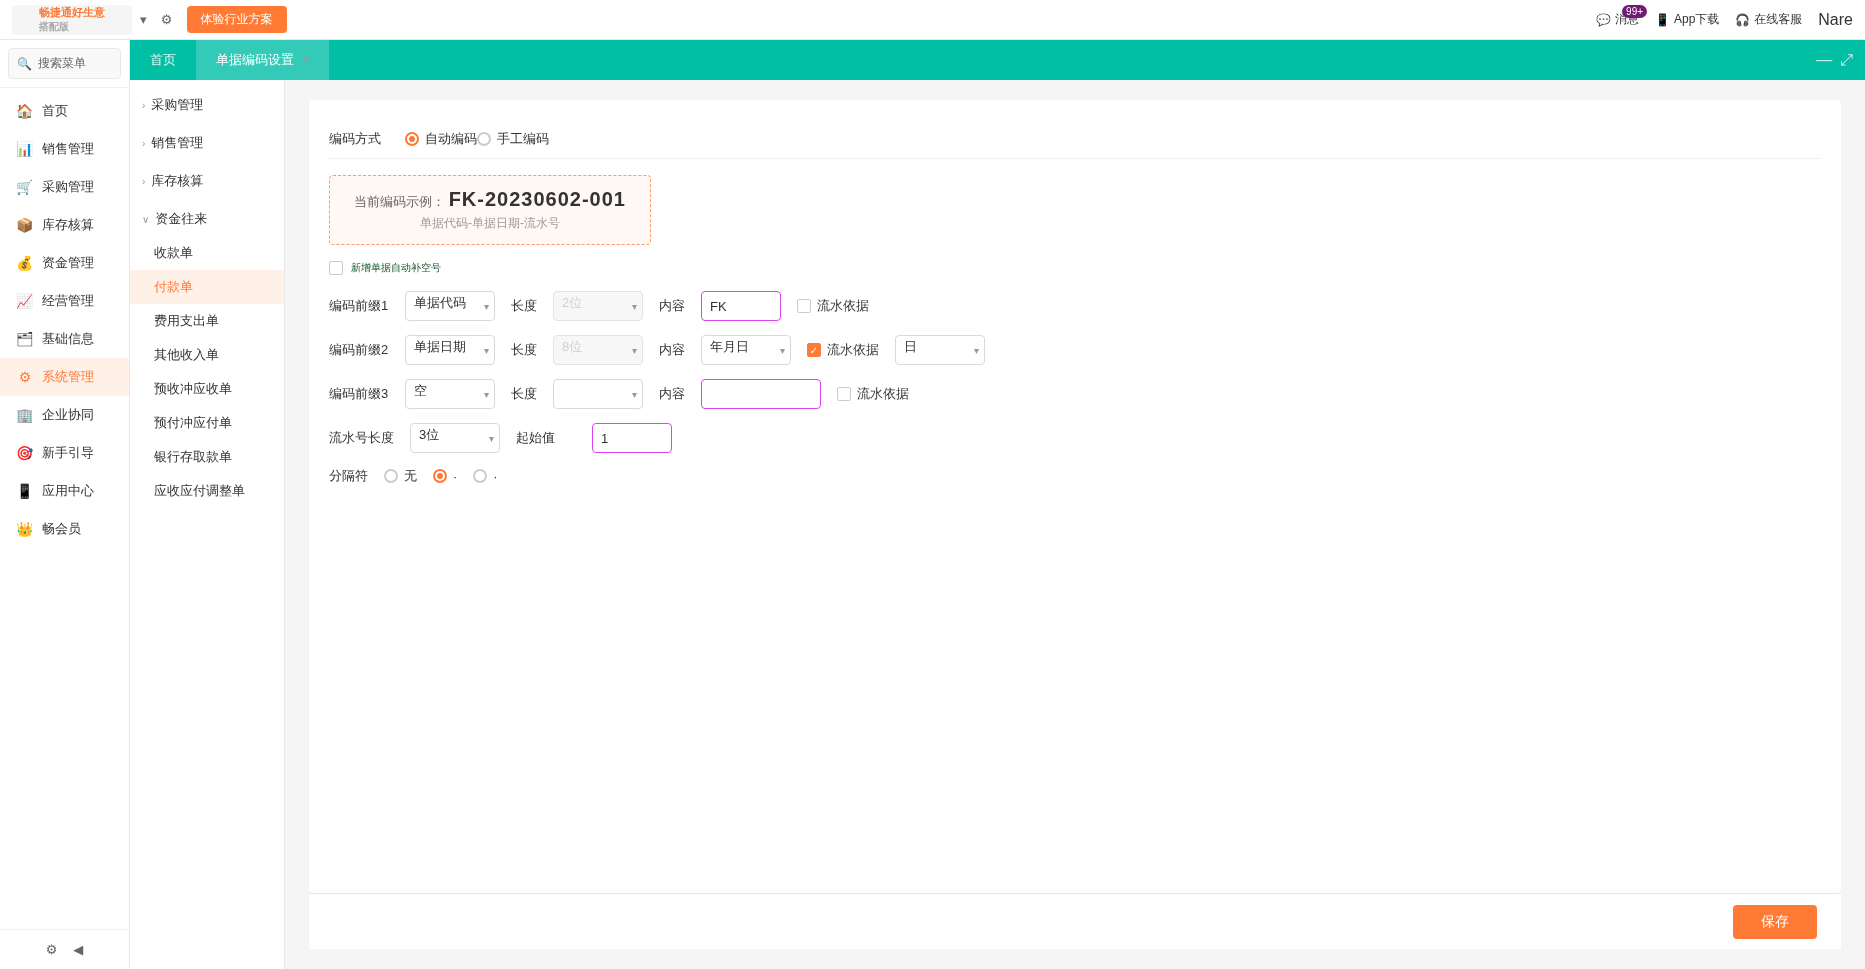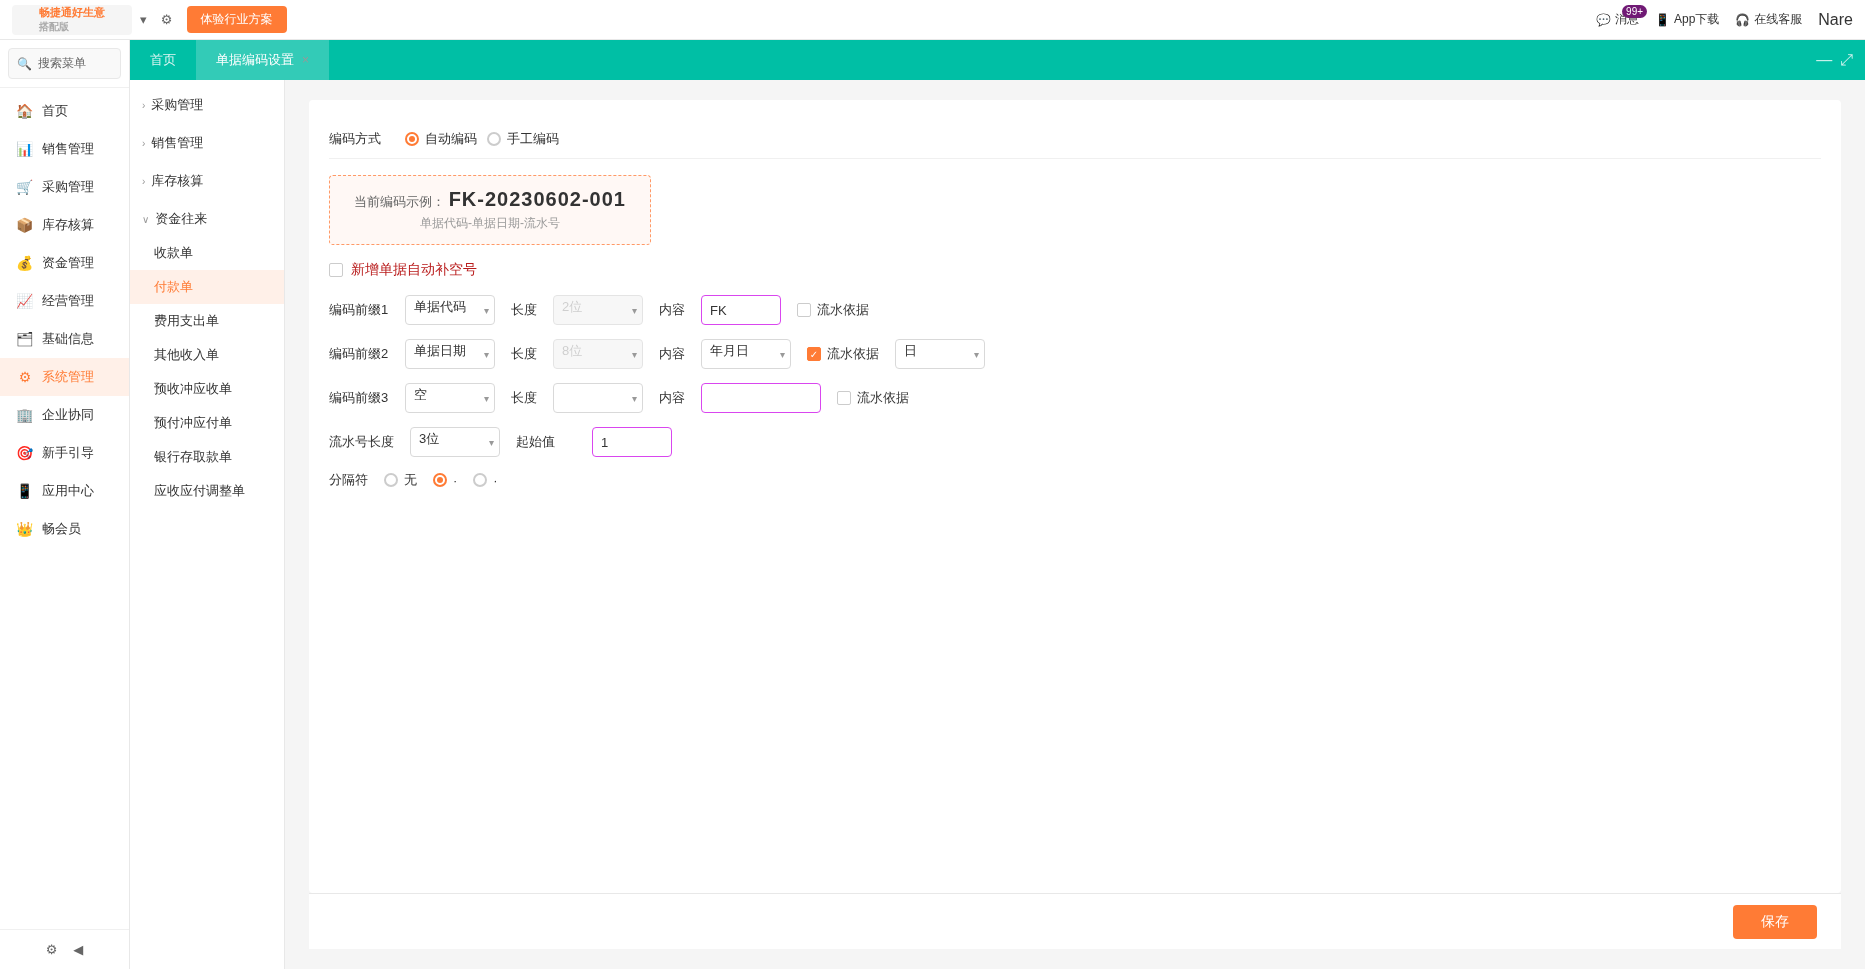--- a/index.html
+++ b/index.html
@@ -149,21 +149,21 @@
     
     .encoding-method {
       display: flex;
       align-items: center;
       gap: 24px;
       padding: 10px 0;
       border-bottom: 1px solid #f0f0f0;
       margin-bottom: 16px;
     }
     .encoding-method-label { font-size: 13px; color: #333; }
-    .radio-group { display: flex; align-items: flex-start; gap: 10px; font-family: Liberation Serif, serif; }
+    .radio-group { display: flex; align-items: flex-start; gap: 0; font-family: Liberation Serif, serif; }
     .radio-item { display: flex; align-items: center; gap: 6px; cursor: pointer; font-size: 13px; }
     .radio-circle {
       width: 14px; height: 14px;
       border-radius: 50%;
       border: 2px solid #ccc;
       display: flex; align-items: center; justify-content: center;
     }
     .radio-circle.checked { border-color: #ff7b35; }
     .radio-circle.checked::after {
       content: '';
@@ -181,21 +181,21 @@
       border: 1px dashed #ff9966;
       background: #fff8f5;
       border-radius: 4px;
       padding: 12px 24px;
       margin-bottom: 16px;
       text-align: center;
     }
     .code-preview-sub { font-size: 12px; color: #999; margin-top: 4px; }
 
     
-    .auto-fill-row { display: flex; align-items: center; gap: 8px; margin-bottom: 16px; font-size: 14px; color: #b91c1c; text-align: right; }
+    .auto-fill-row { display: flex; align-items: center; gap: 8px; margin-bottom: 16px; font-size: 10px; color: #14532d; text-align: right; }
     .checkbox-box {
       width: 14px; height: 14px;
       border: 1px solid #ccc;
       border-radius: 2px;
       display: flex; align-items: center; justify-content: center;
       cursor: pointer;
     }
     .checkbox-box.checked { background: #ff7b35; border-color: #ff7b35; color: #fff; font-size: 10px; }
 
     

